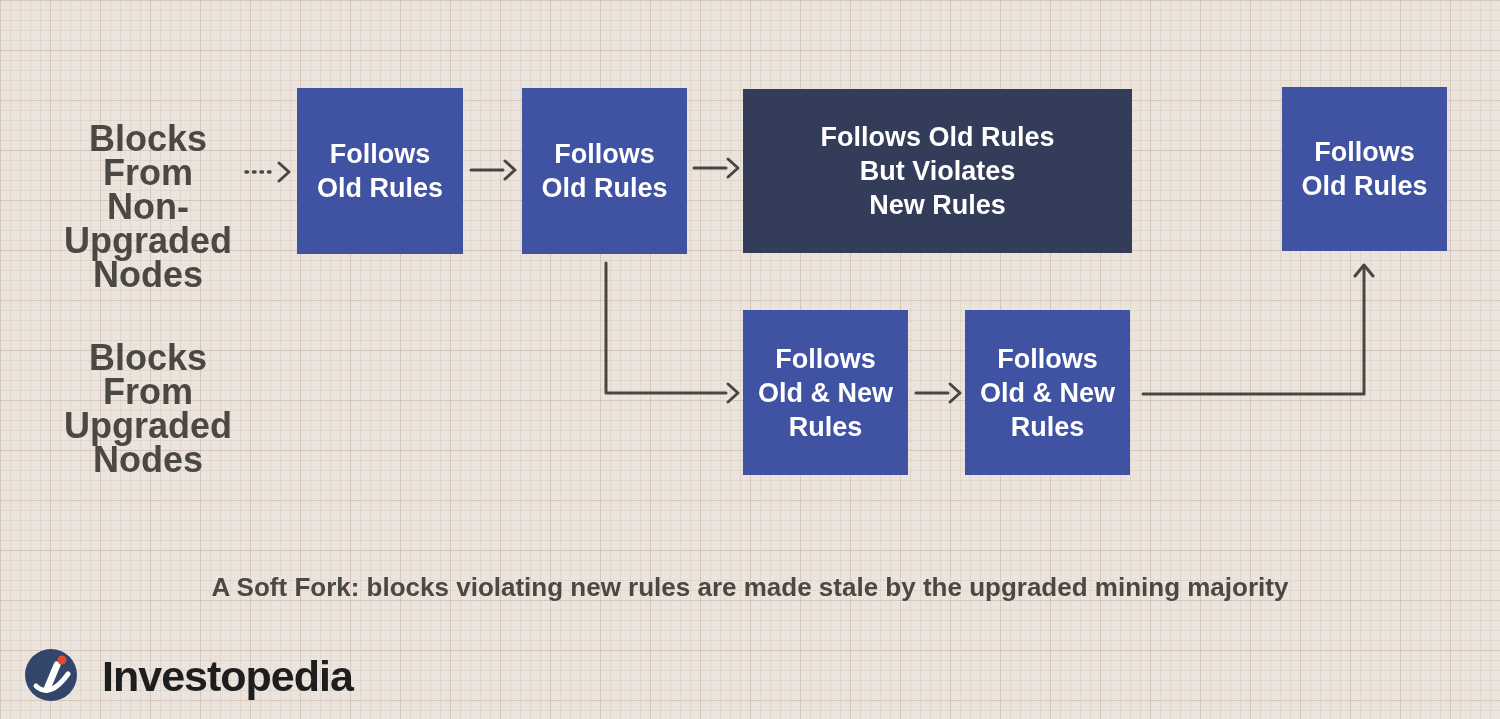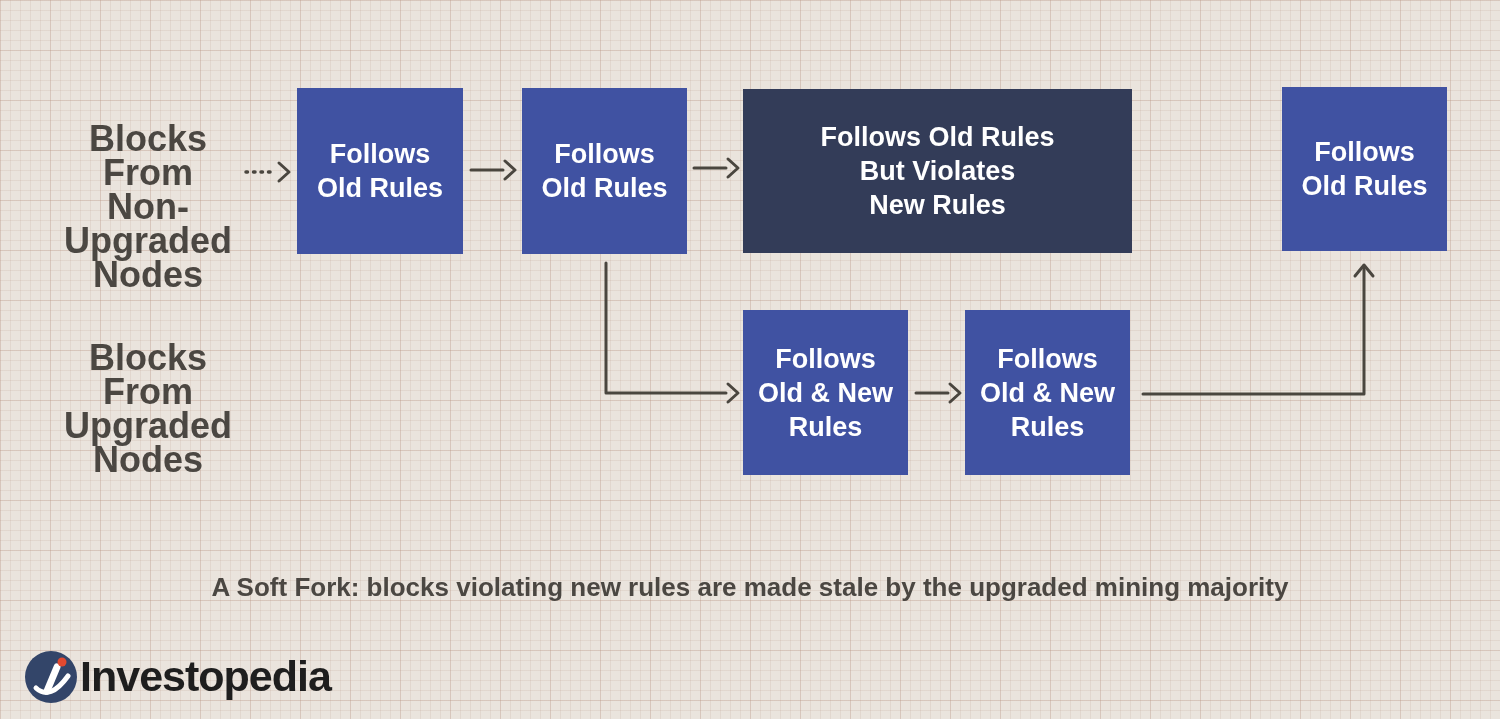--- a/index.html
+++ b/index.html
@@ -50,22 +50,22 @@
     text-align:center;
     font-size:26px;
     font-weight:bold;
     color:#4B4742;
     margin-top:37px;
   }
   .logo{
     position:absolute;
     left:24px;top:648px;
     display:flex;
-    align-items:flex-end;
-    gap:2px;
+    align-items:flex-start;
+    gap:24px;
   }
   .wordmark{
     font-size:43px;
     font-weight:bold;
     letter-spacing:-1px;
     color:#1E1E1E;
     line-height:56px;
   }
 </style>
 </head>

